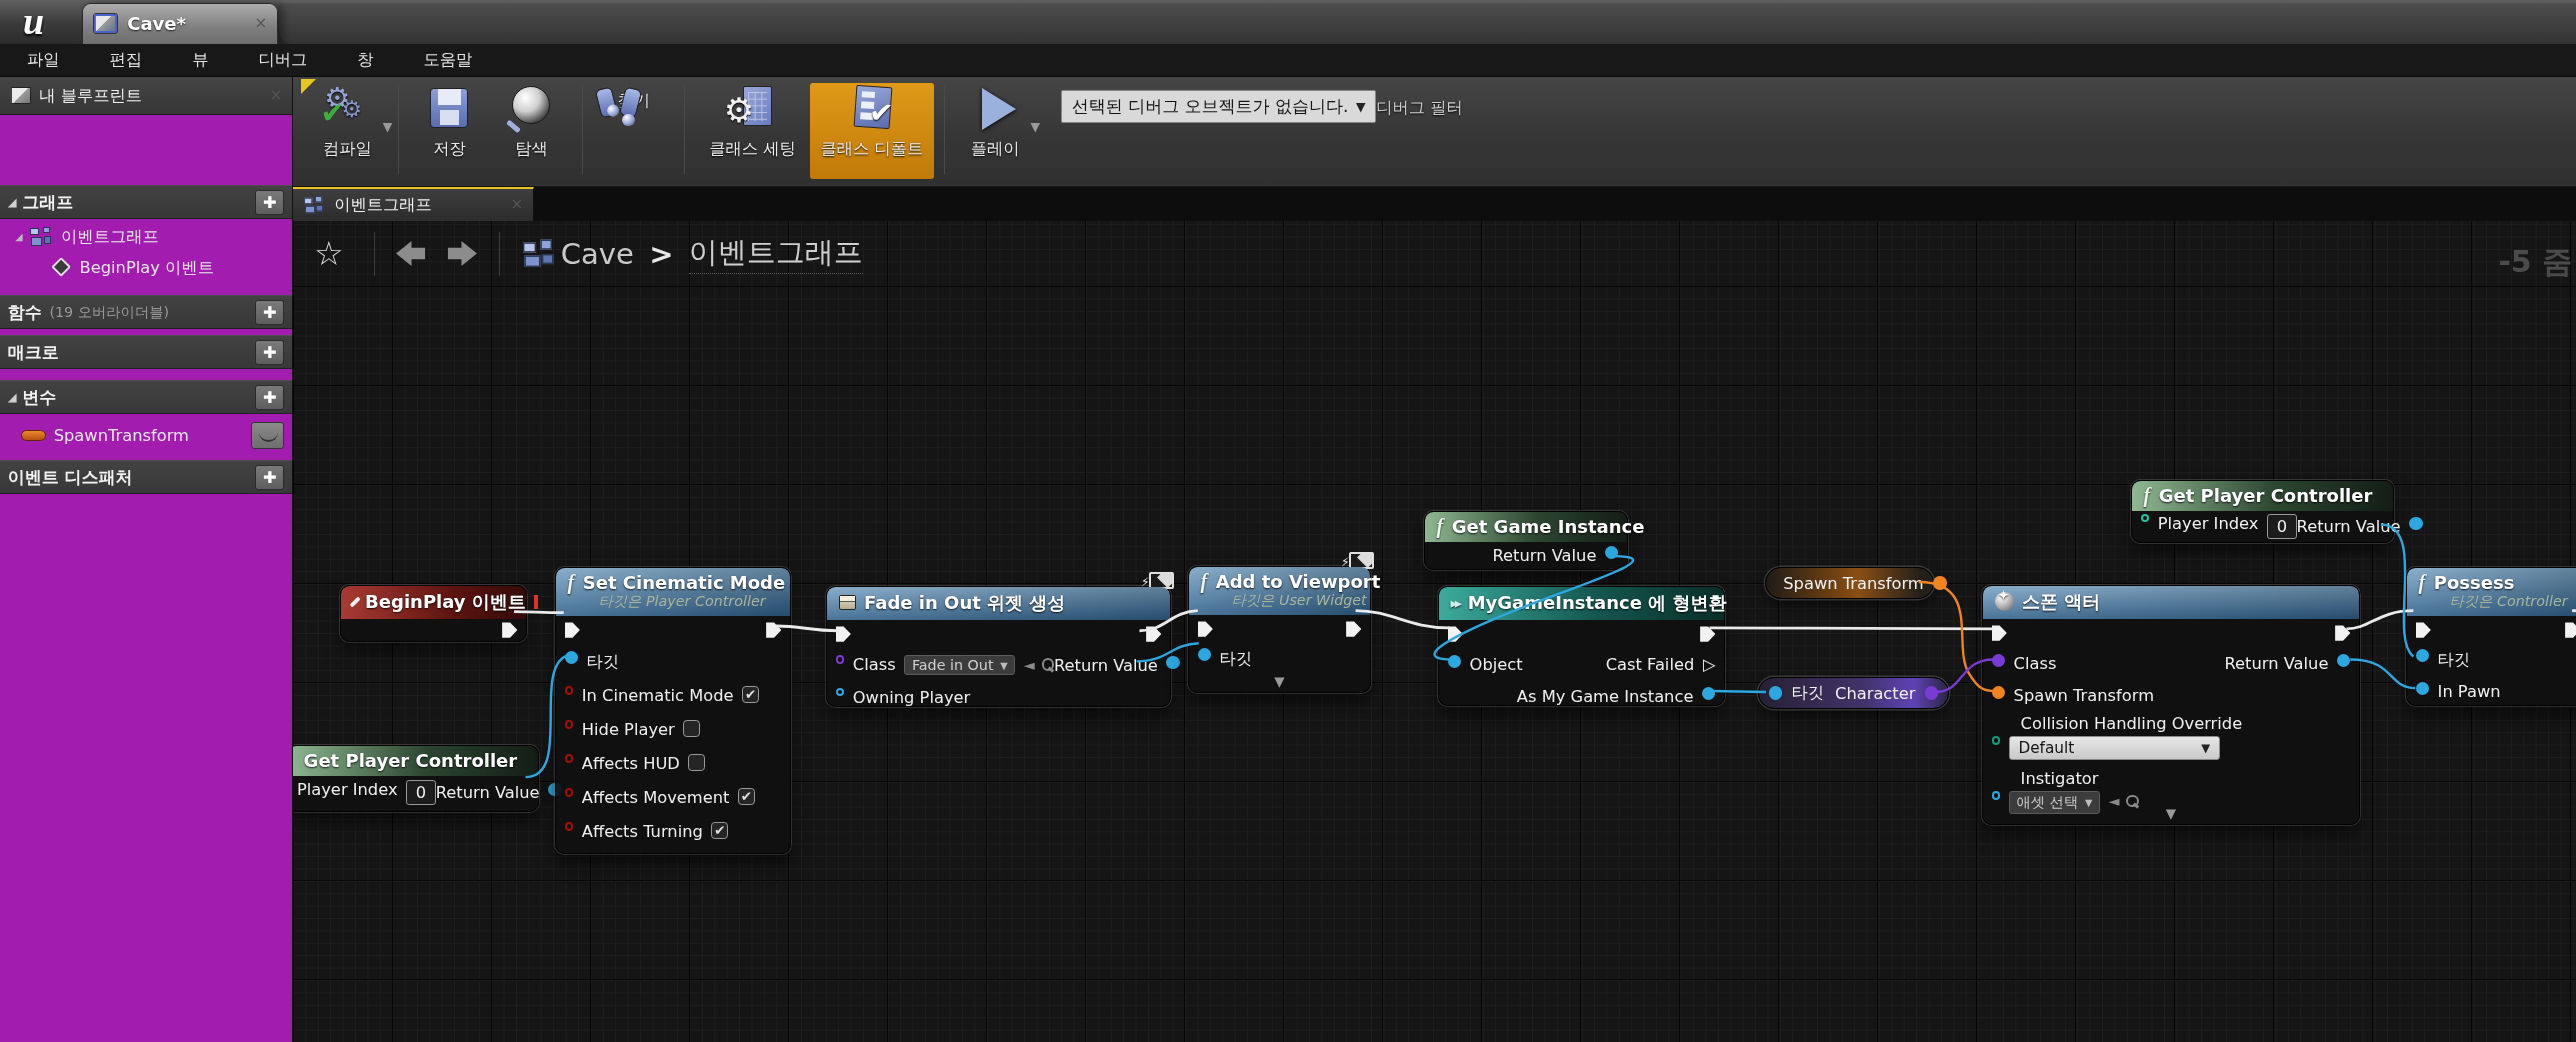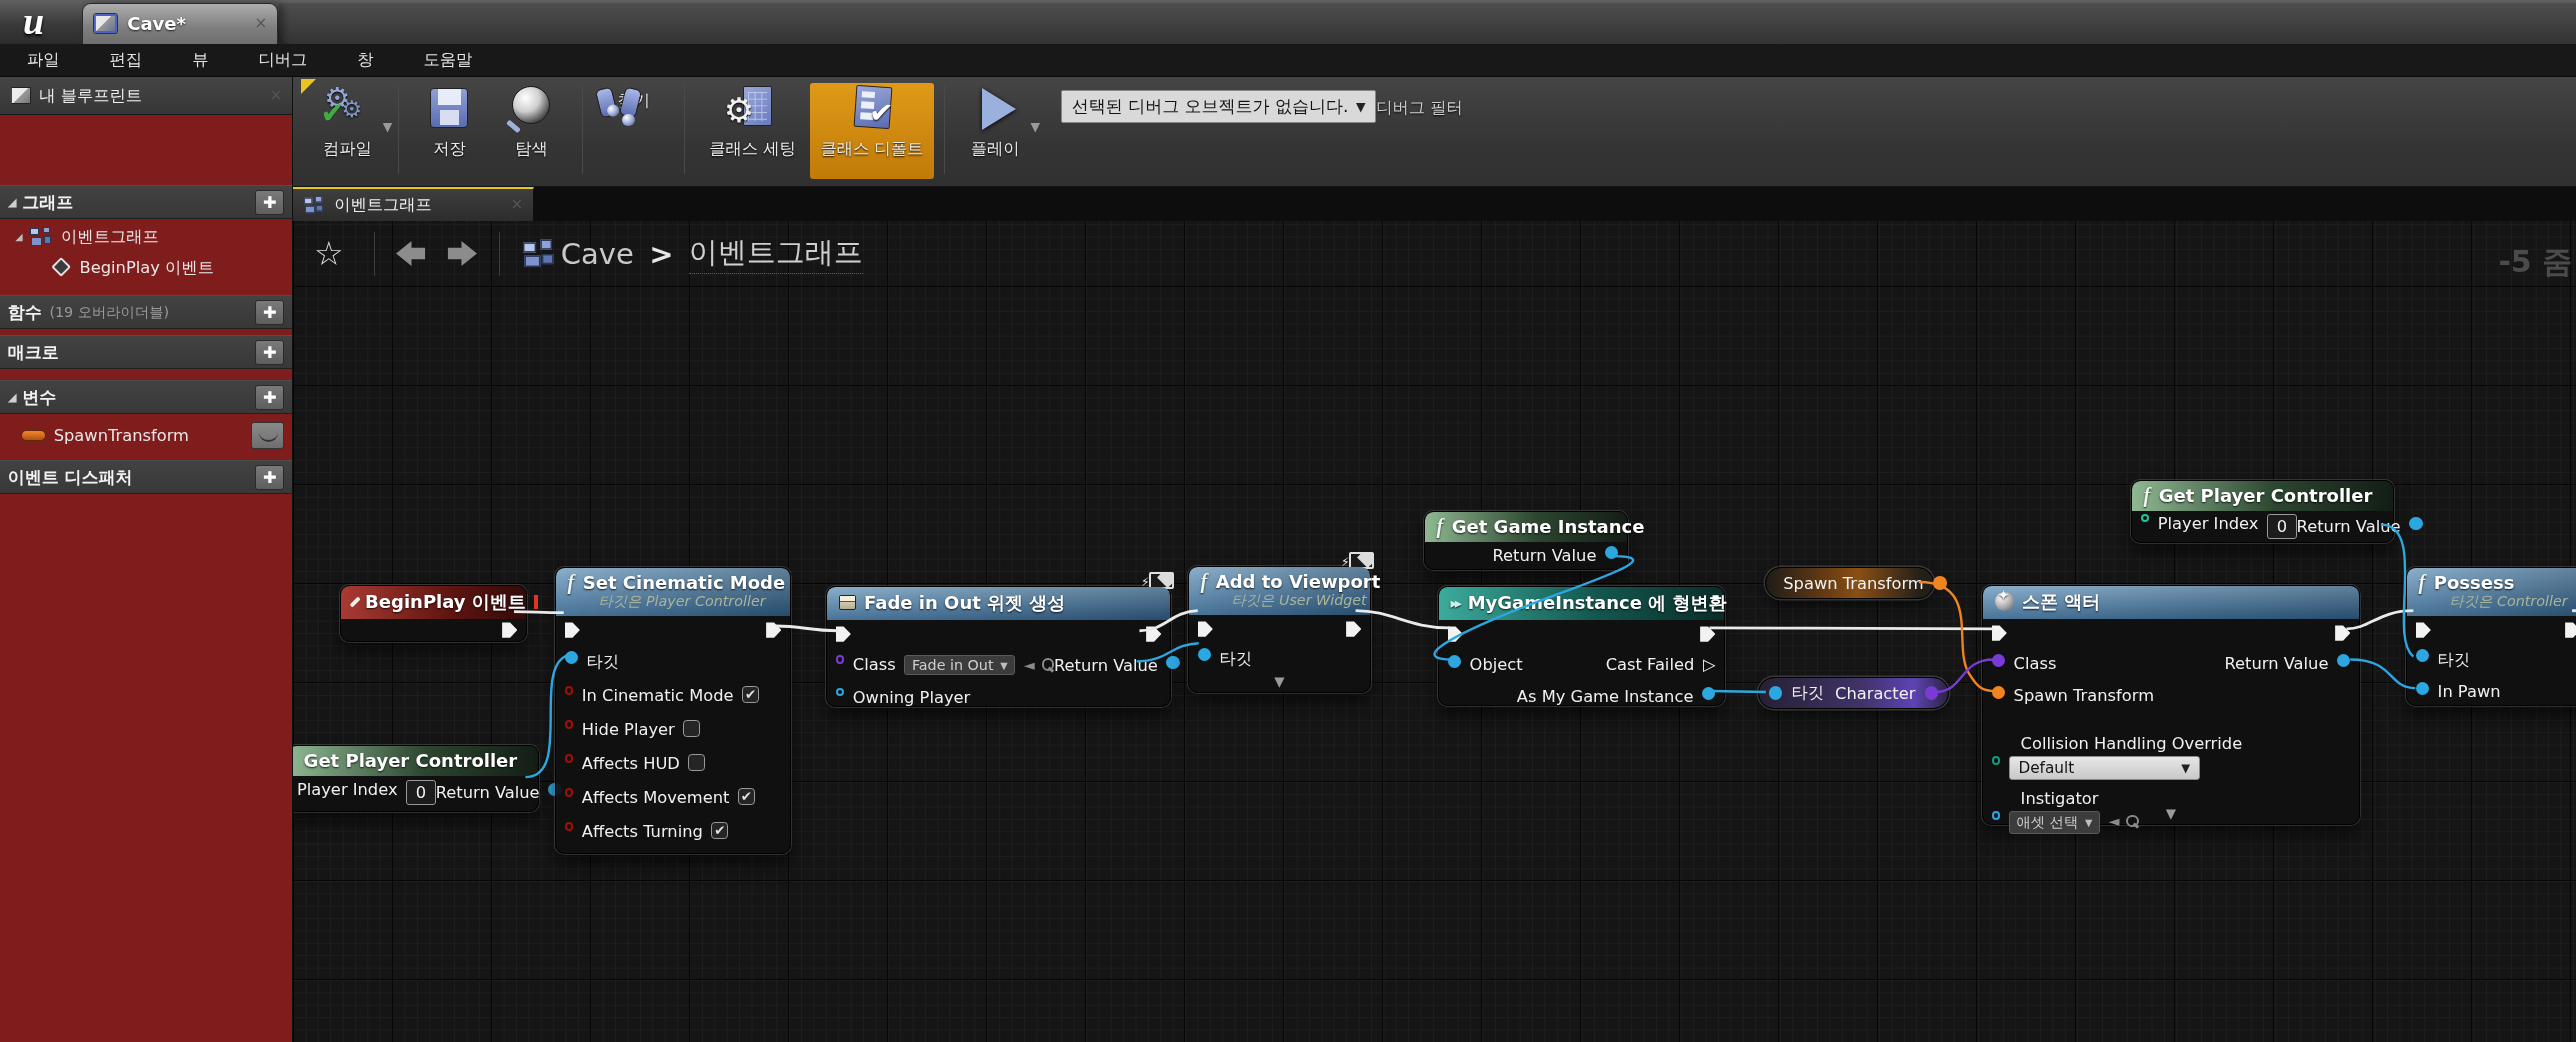--- a/index.html
+++ b/index.html
@@ -89,21 +89,21 @@
   filter:drop-shadow(0 1.9px 1.9px #000); }
 
 .debug-group { display:flex; flex-direction:row; margin-left:25px; margin-top:7.7px; }
 .debug-chip { background:#d9d9d9; border:1px solid #888; border-radius:1.9px; color:#141414;
   font-size:17px; padding:3.8px 9.6px; display:flex; align-items:center; gap:7.7px; }
 .debug-chip::after { content:"▼"; font-size:12.4px; color:#222; }
 .debug-filter { text-align:center; font-size:16.3px; color:#d0d0d0; margin-top:6.7px; text-shadow:0 1px 1.9px #000; }
 
 
 .sidebar { position:absolute; left:0; top:77px; width:293px; height:965px;
-  background:#7f1d1d; border-right:1.9px solid #101010; }
+  background:#a21caf; border-right:1.9px solid #101010; }
 .sb-head { position:absolute; left:0; top:0; width:100%; height:38px;
   background:linear-gradient(180deg,#454545,#363636); border-bottom:1px solid #1a1a1a;
   display:flex; align-items:center; gap:8.6px; padding:0 9.6px; }
 .sb-head .t { font-size:16.3px; color:#efefef; }
 .bookmini { width:21px; height:16.3px; border-radius:1.9px;
   background:linear-gradient(135deg,#ececec 48%,#9a9a9a 50%,#777); border:1px solid #222; border-left:2.9px solid #444; }
 .sb-controls { position:absolute; left:0; top:42px; width:100%; height:40px;
   display:flex; align-items:center; gap:7.7px; padding:0 7.7px; }
 .addnew { background:linear-gradient(180deg,#57b657,#2f8f2f); border:1px solid #1d521d; border-radius:2.9px;
   height:31px; display:flex; align-items:center; gap:6.7px; padding:0 9.6px; font-size:16.3px; font-weight:bold;
@@ -216,21 +216,21 @@
 .c-tr { background:#ef8420; }
 .c-int.hollow { border-color:#21c4a0; }
 .c-enum.hollow { border-color:#0f9d7e; }
 .cb { width:17px; height:17px; border:1.9px solid #9a9a9a; border-radius:3.8px; background:#252525;
   display:flex; align-items:center; justify-content:center; font-size:13.4px; color:#e0e0e0; flex:none; }
 .cb.checked::before { content:"✔"; }
 .chip { background:#3c3c3c; border:1px solid #5a5a5a; border-radius:2.9px; color:#cfcfcf; font-size:14.3px;
   padding:1px 6.7px; display:flex; align-items:center; gap:6.7px; white-space:nowrap; }
 .chip::after { content:"▼"; font-size:9.6px; color:#bdbdbd; }
 .chip-light { background:linear-gradient(180deg,#e6e6e6,#c9c9c9); border:1px solid #8a8a8a; border-radius:2.9px;
-  color:#141414; font-size:15.3px; padding:1.9px 8.6px; display:flex; align-items:center; width:191px; }
+  color:#141414; font-size:15.3px; padding:1.9px 8.6px; display:flex; align-items:center; width:211px; }
 .chip-light::after { content:"▼"; font-size:11.5px; color:#222; margin-left:auto; }
 .minis { display:flex; align-items:center; gap:6.7px; color:#8a8a8a; }
 .minis .undo::before { content:"◄"; font-size:14.3px; }
 .minis .mg { width:12.4px; height:12.4px; position:relative; }
 .minis .mg::before { content:""; position:absolute; left:0; top:0; width:8.6px; height:8.6px; border:2.4px solid #8a8a8a; border-radius:50%; }
 .minis .mg::after { content:""; position:absolute; right:0; bottom:0; width:5.7px; height:2.9px; background:#8a8a8a; transform:rotate(40deg); }
 .numbox { border:1.4px solid #9a9a9a; background:#1c1c1c; color:#f0f0f0; padding:0 8.6px;
   border-radius:2.9px; font-size:16.3px; line-height:23px; }
 .collapse { position:absolute; bottom:2.9px; left:50%; transform:translateX(-50%); color:#9a9a9a; font-size:13.4px; }
 .collapse::before { content:"▼"; }
@@ -679,21 +679,21 @@
           <span>Return Value</span>
         <span class="pin c-obj"></span>
         </span>
     </div>
     <div class="nrow" style="height:32px">
         <span class="pg">
       <span class="pin c-tr"></span>
       <span>Spawn Transform</span>
         </span>
       </div>
-    <div class="nrow" style="height:23px; margin-top:20px">
+    <div class="nrow" style="height:23px; margin-top:0">
         <span class="pg" style="margin-left:29px">
       <span>Collision Handling Override</span>
         </span>
       </div>
     <div class="nrow" style="height:27px">
       <span class="pg">
           <span class="pin hollow c-enum"></span>
         <span class="chip-light">
             <span>Default</span>
           </span>

